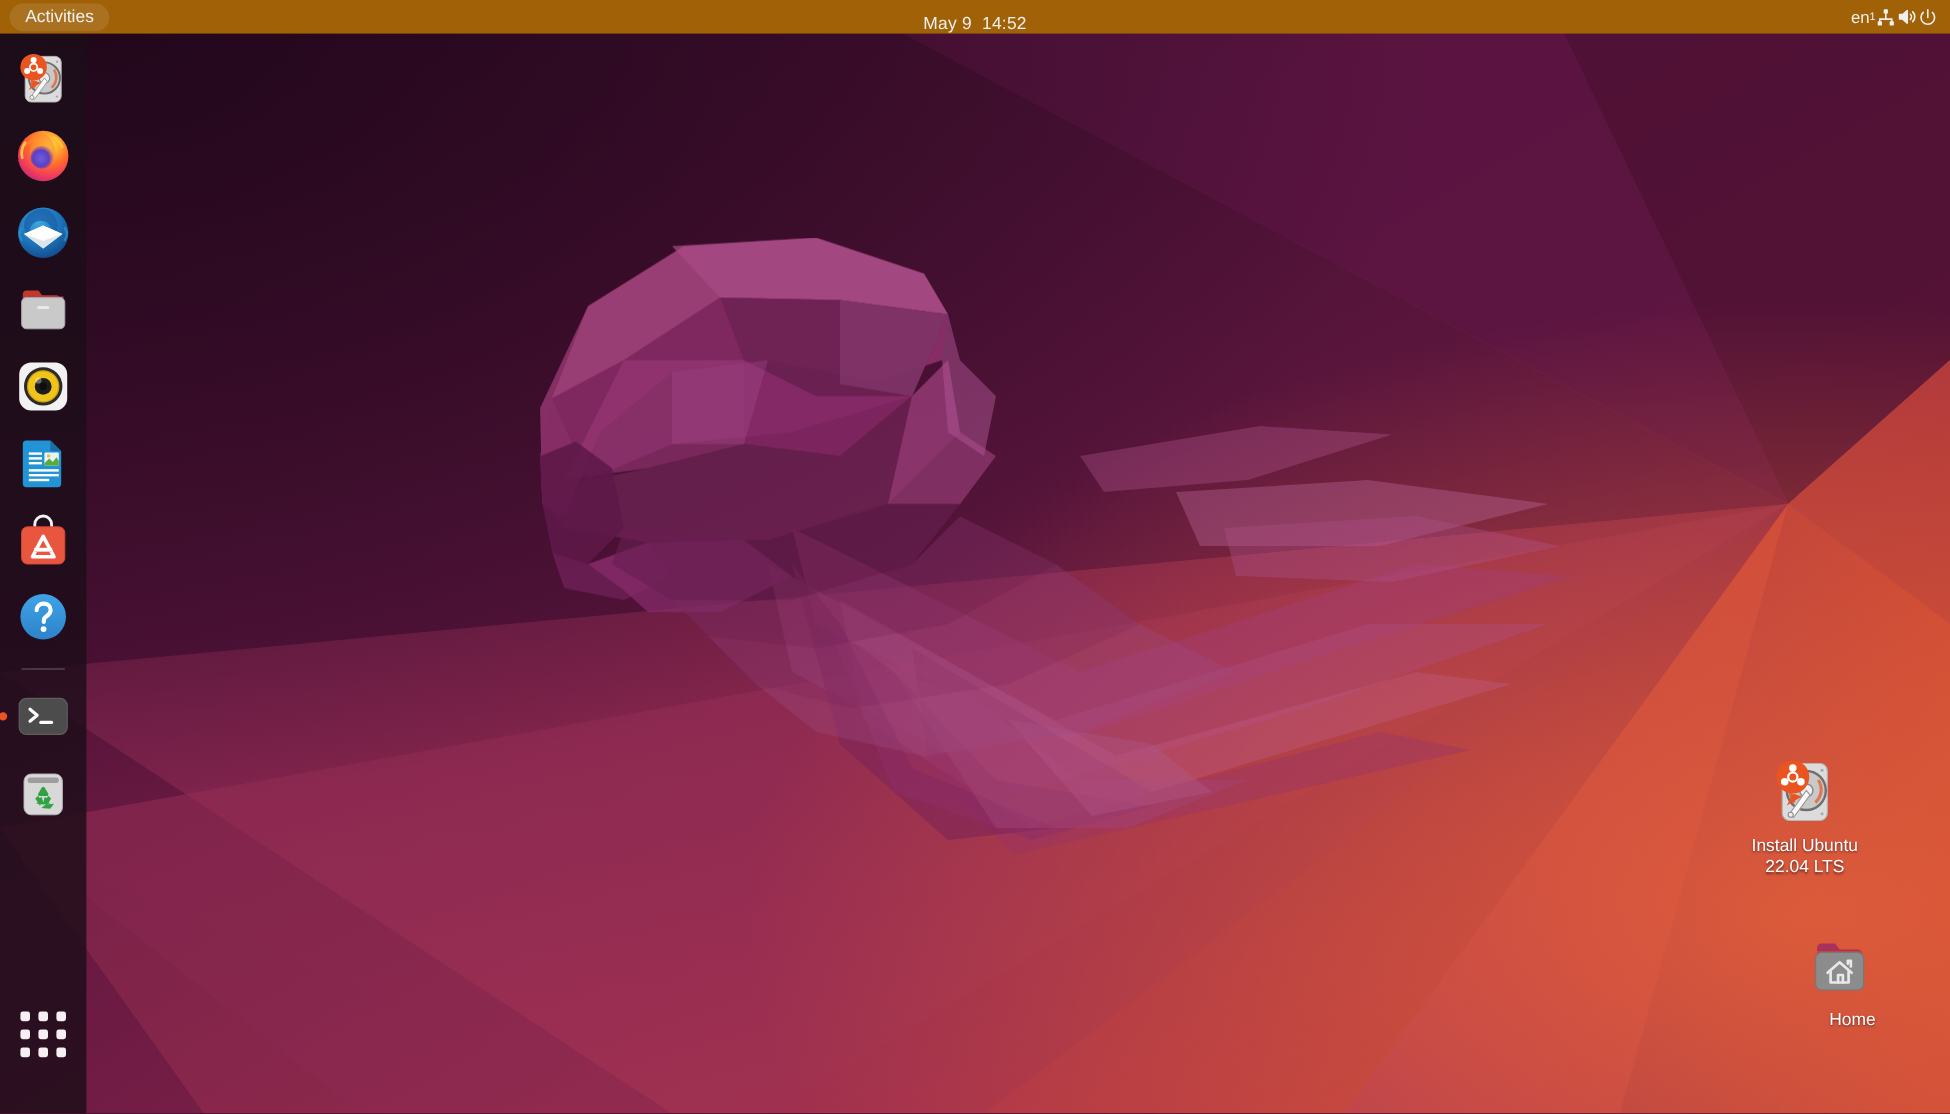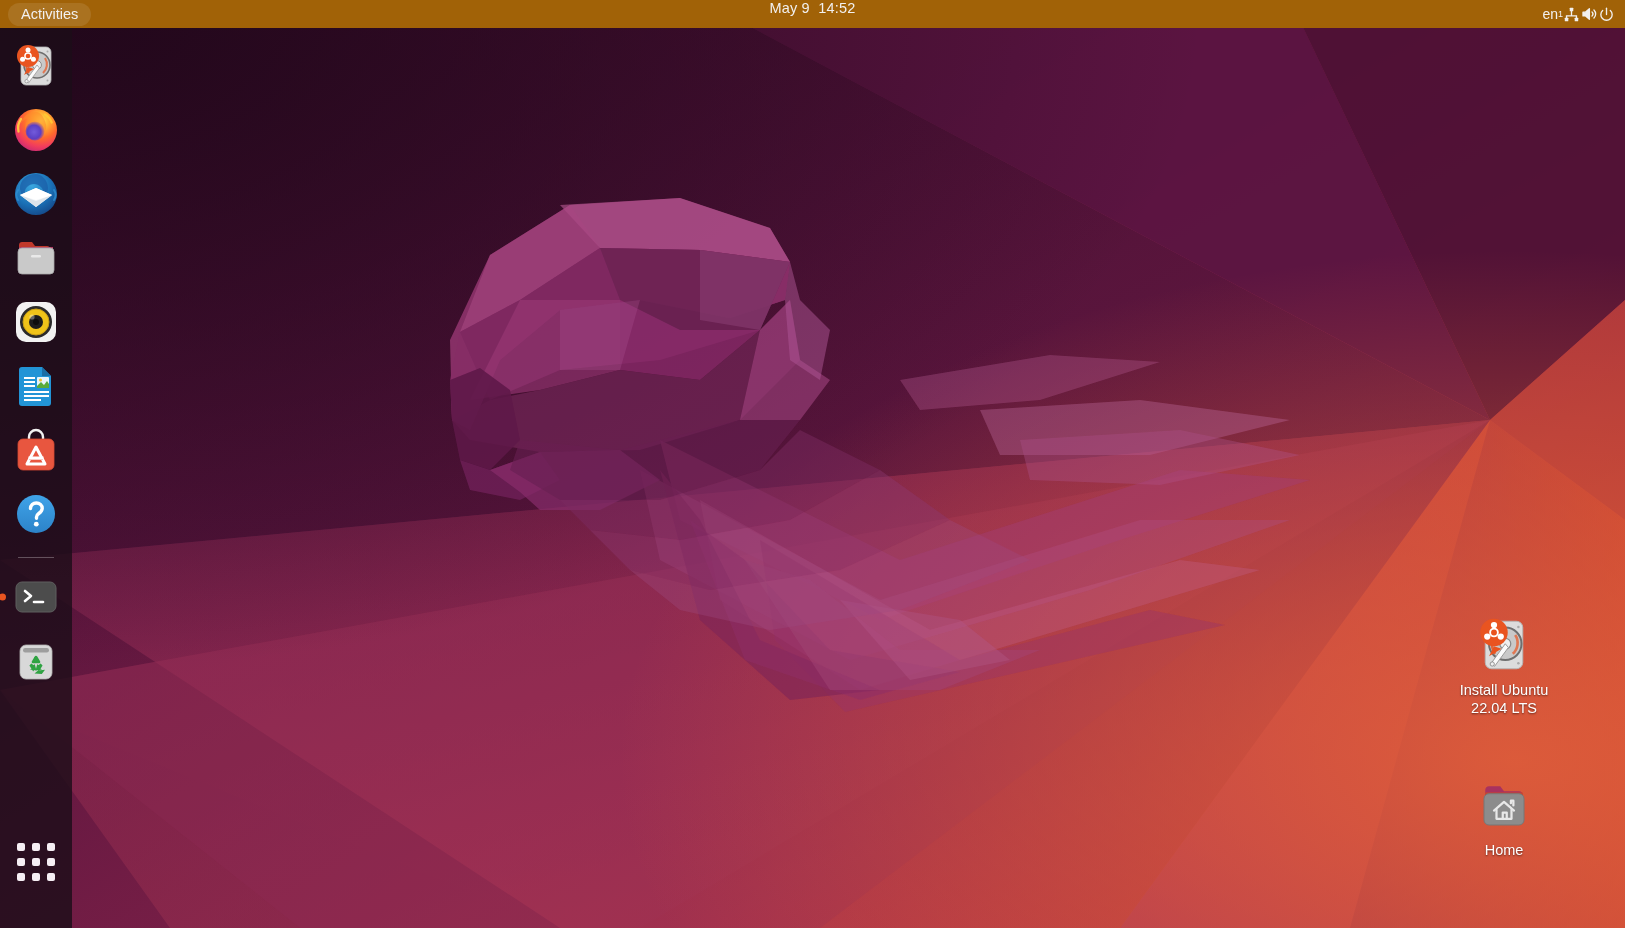--- a/index.html
+++ b/index.html
@@ -33,21 +33,21 @@
     padding:3px 13px 4px 13px;
     border-radius:13px;
     background:rgba(255,255,255,0.10);
     font-size:14.5px;
     line-height:16px;
     color:#f2f0ef;
     cursor:pointer;
   }
   #clock-area {
     position:absolute; left:0; right:0; top:0; height:28px;
-    display:flex; align-items:flex-start; justify-content:center;
+    display:flex; align-items:flex-end; justify-content:center;
     pointer-events:none;
   }
   #clock {
     font-size:14.5px; color:#f2f0ef; letter-spacing:0.2px;
     pointer-events:auto; cursor:pointer;
     white-space:pre;
   }
   #tray {
     position:absolute; right:10px; top:0; height:28px;
     display:flex; align-items:center; 
@@ -106,22 +106,22 @@
   }
   .desktop-icon .icon-art { width:60px; height:60px; display:block; }
   .desktop-icon .icon-label {
     margin-top:6px;
     color:#ffffff;
     font-size:14.5px;
     line-height:18px;
     text-shadow:0 1px 2px rgba(0,0,0,0.55);
     word-wrap:break-word;
   }
-  #desktop-icon-install { left:1445px; top:615px; }
-  #desktop-icon-home    { left:1445px; top:775px; }
+  #desktop-icon-install { left:1445px; top:630px; }
+  #desktop-icon-home    { left:1445px; top:775px;align-items:flex-end; }
 </style>
 </head>
 <body>
 
 <div id="wallpaper">
   <svg viewBox="0 0 1625 928" preserveAspectRatio="none" xmlns="http://www.w3.org/2000/svg">
     <defs>
       <linearGradient id="bgGrad" x1="0" y1="0" x2="1" y2="1">
         <stop offset="0%" stop-color="#320b27"></stop>
         <stop offset="35%" stop-color="#6c1c4b"></stop>

